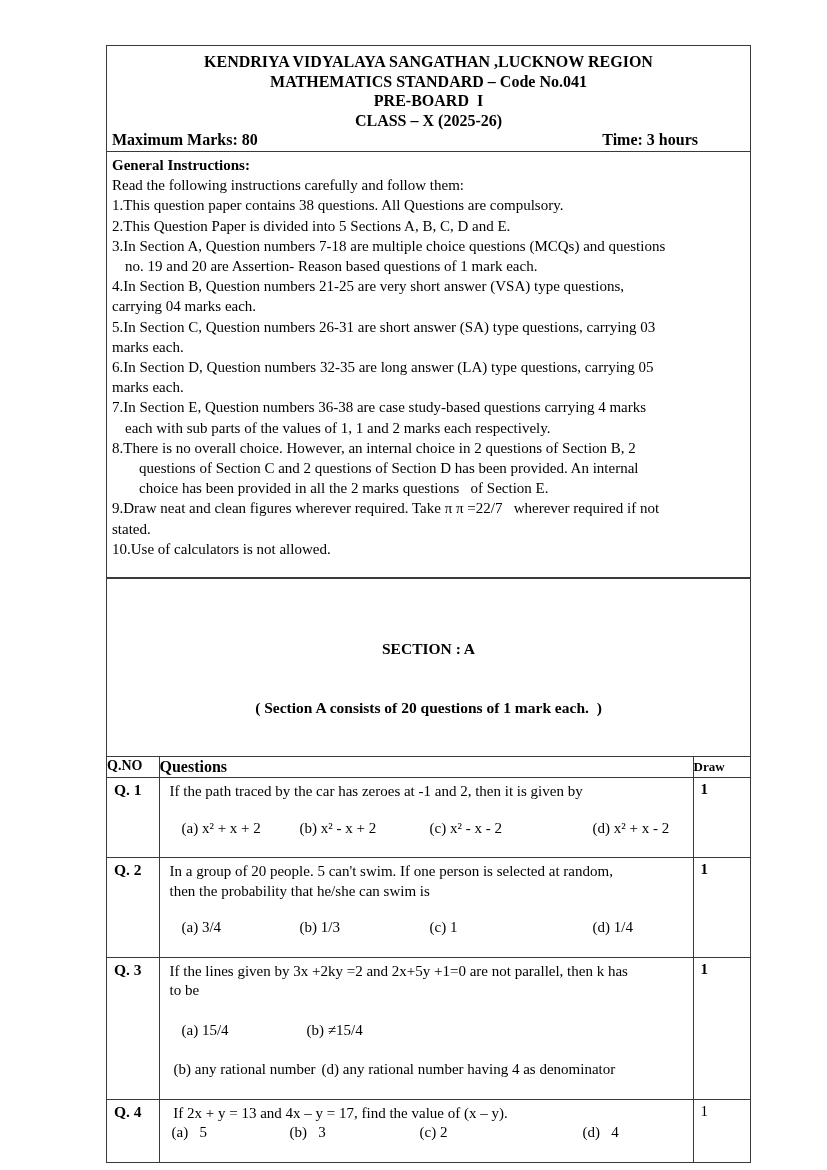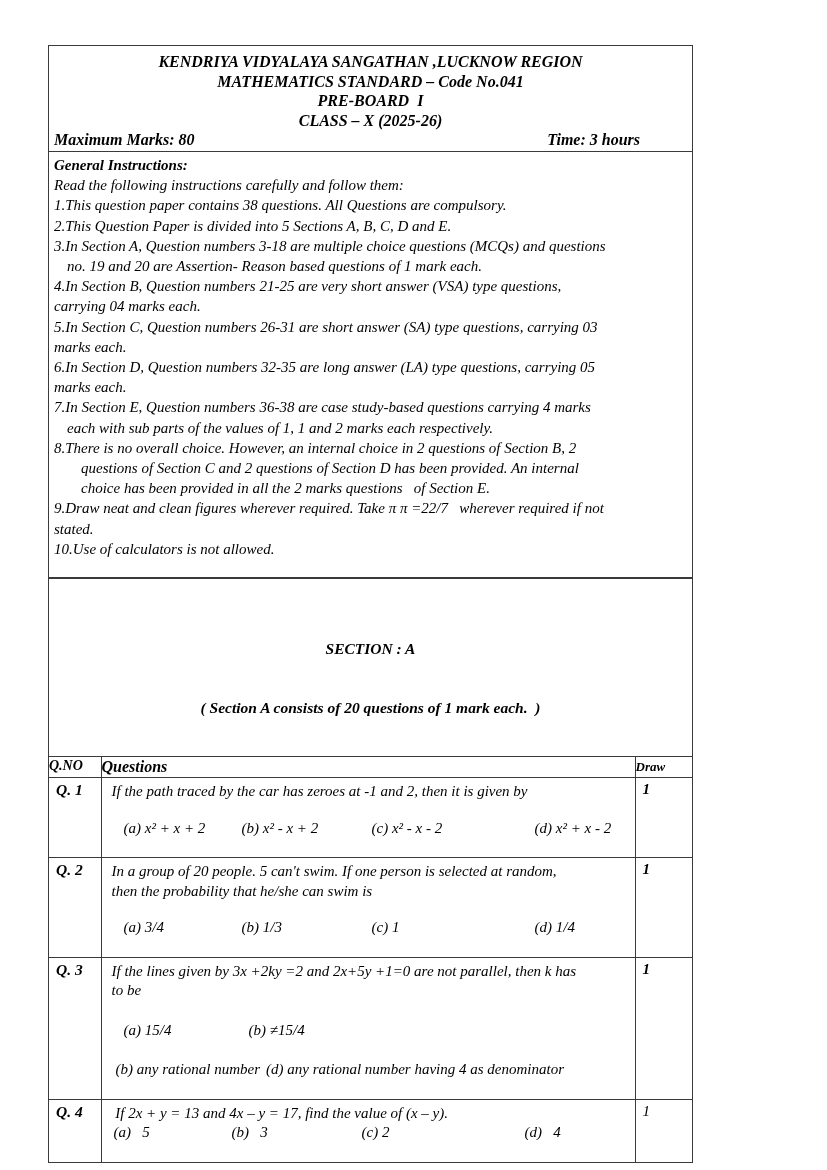--- a/index.html
+++ b/index.html
@@ -6,23 +6,22 @@
   html, body {
     margin: 0; padding: 0;
     background: #ffffff;
     width: 827px; height: 1170px;
     font-family: "Liberation Serif", serif;
     color: #000;
     -webkit-font-smoothing: antialiased;
   }
   .doc {
     width: 645px;
-    margin: 45px 0 0 48px;
+    margin: 45px 0 0 106px;
     border: 1px solid #3a3a3a;
-    font-style: italic;
   }
   
   .header-box { border-bottom: 1px solid #3a3a3a; padding-top: 6px; }
   .title-line {
     text-align: center; font-weight: bold;
     font-size: 16px; line-height: 19.5px; white-space: pre;
   }
   .marks-time {
     display: flex; justify-content: space-between;
     font-weight: bold; font-size: 16px; line-height: 18px;
@@ -97,21 +96,21 @@
       <span>Time: 3 hours</span>
     </div>
   </div>
 
   <div class="instructions-box">
     <div class="inst-heading">General Instructions:</div>
     <div class="inst-line">Read the following instructions carefully and follow them:</div>
     <div id="instruction-lines">
         <div class="inst-line indent-0">1.This question paper contains 38 questions. All Questions are compulsory.</div>
         <div class="inst-line indent-0">2.This Question Paper is divided into 5 Sections A, B, C, D and E.</div>
-        <div class="inst-line indent-0">3.In Section A, Question numbers 3-18 are multiple choice questions (MCQs) and questions</div>
+        <div class="inst-line indent-0">3.In Section A, Question numbers 7-18 are multiple choice questions (MCQs) and questions</div>
         <div class="inst-line indent-1">no. 19 and 20 are Assertion- Reason based questions of 1 mark each.</div>
         <div class="inst-line indent-0">4.In Section B, Question numbers 21-25 are very short answer (VSA) type questions,</div>
         <div class="inst-line indent-0">carrying 04 marks each.</div>
         <div class="inst-line indent-0">5.In Section C, Question numbers 26-31 are short answer (SA) type questions, carrying 03</div>
         <div class="inst-line indent-0">marks each.</div>
         <div class="inst-line indent-0">6.In Section D, Question numbers 32-35 are long answer (LA) type questions, carrying 05</div>
         <div class="inst-line indent-0">marks each.</div>
         <div class="inst-line indent-0">7.In Section E, Question numbers 36-38 are case study-based questions carrying 4 marks</div>
         <div class="inst-line indent-1">each with sub parts of the values of 1, 1 and 2 marks each respectively.</div>
         <div class="inst-line indent-0">8.There is no overall choice. However, an internal choice in 2 questions of Section B, 2</div>

